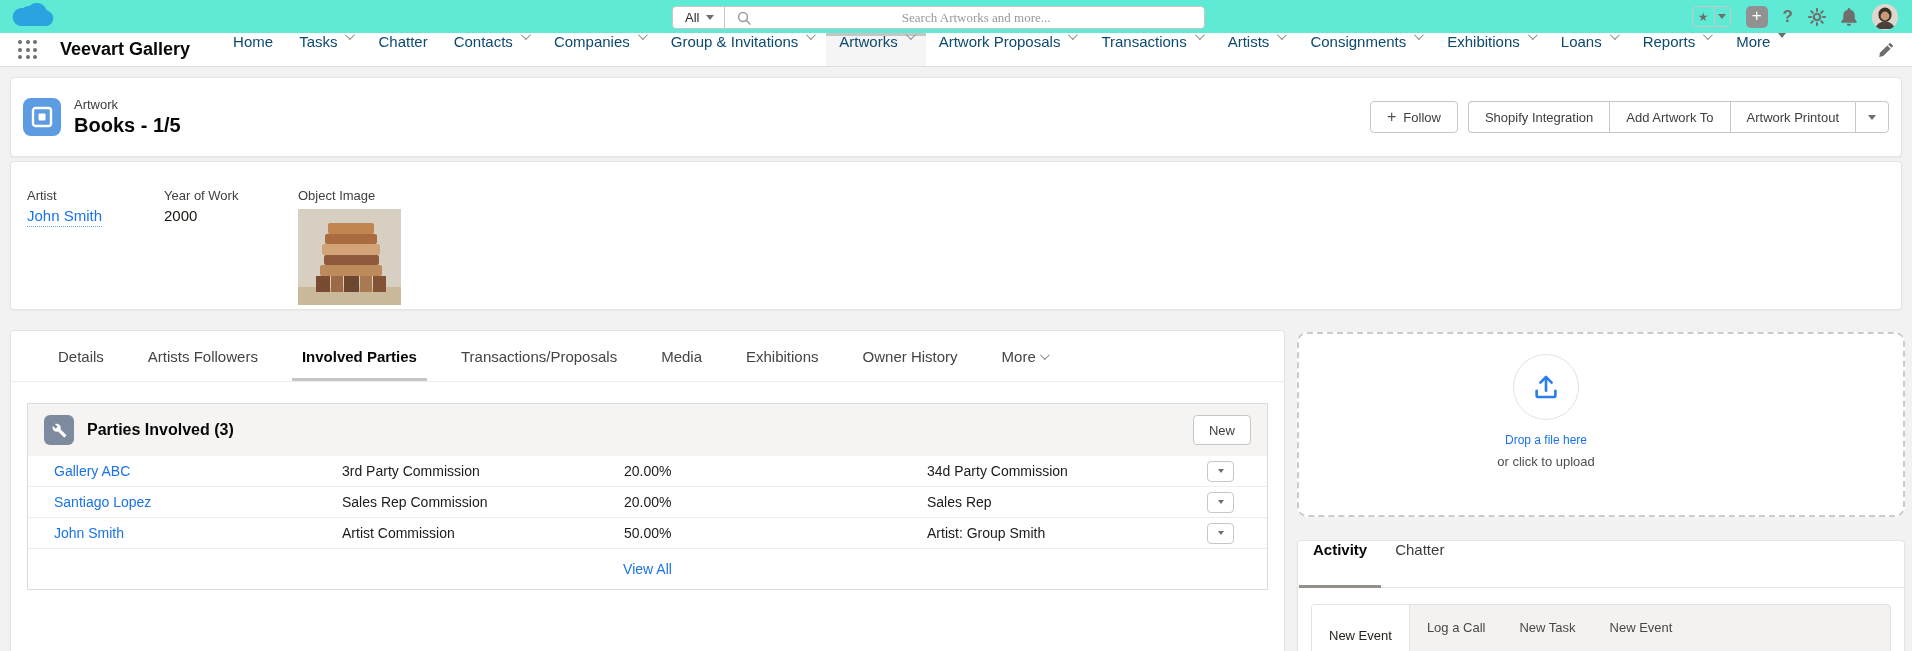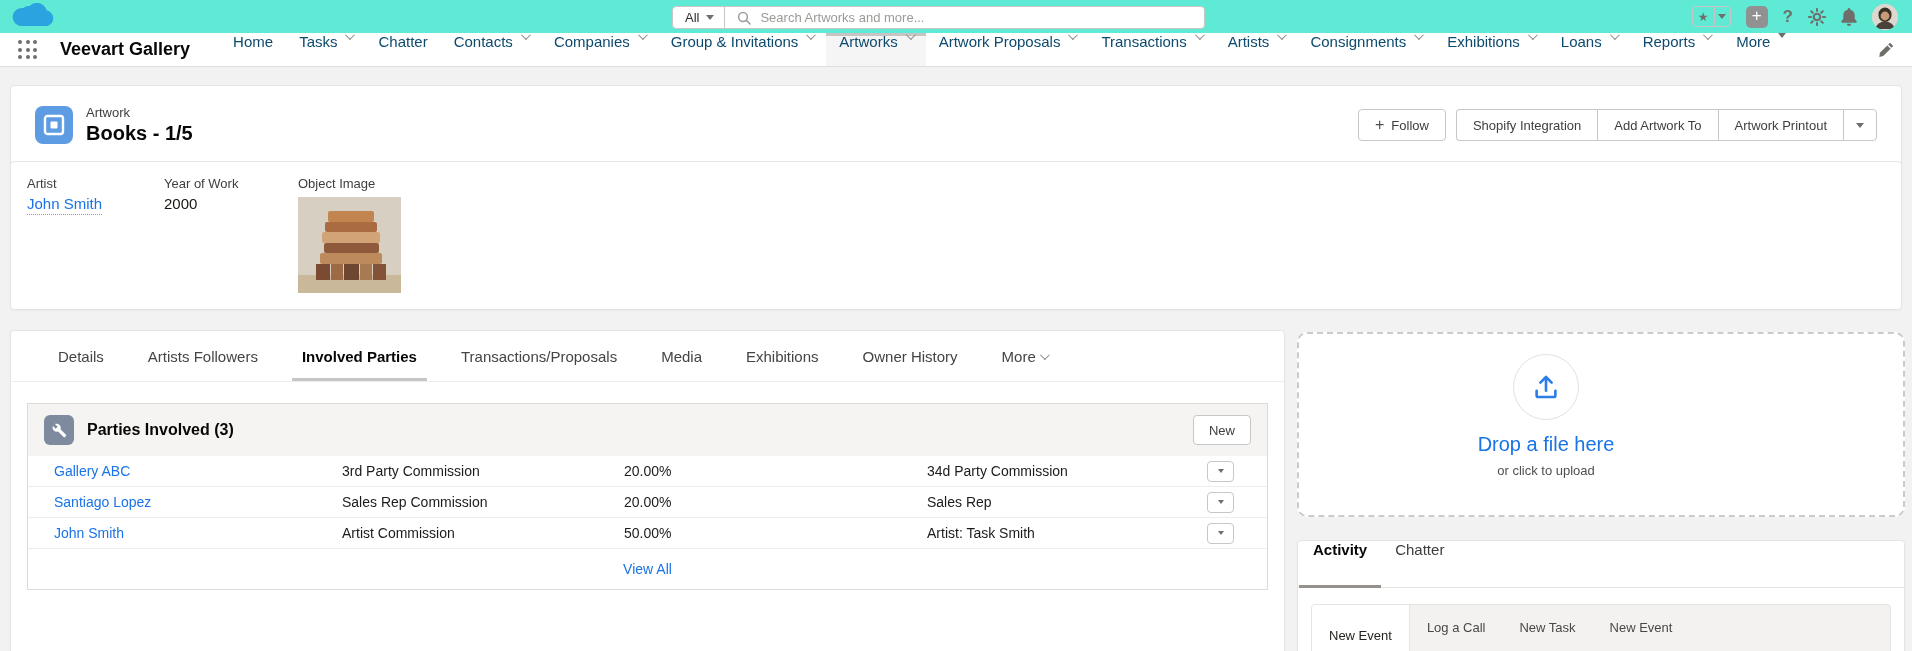--- a/index.html
+++ b/index.html
@@ -16,21 +16,21 @@
   .cloud-logo { position:absolute; left:12px; top:3px; }
   .search-wrap {
     position:absolute; left:672px; top:6px; width:533px; height:23px;
     display:flex; align-items:stretch;
     border:1px solid #c9c7c5; border-radius:4px; background:#fff;
   }
   .search-scope { display:flex; align-items:center; gap:7px; padding:0 10px 0 12px;
     border-right:1px solid #c9c7c5; font-size:13px; color:#302e2c; cursor:pointer; }
   .search-field { display:flex; align-items:center; gap:9px; padding:0 12px; flex:1; }
   .search-field input { border:none; outline:none; flex:1; font-size:13px; color:#3e3e3c;
-    font-family:Liberation Sans, sans-serif; background:transparent; }
+    font-family:Liberation Serif, serif; background:transparent;text-align:center; }
   .search-field input::placeholder { color:#9c9a97; }
   .ghdr-icons { position:absolute; right:14px; top:0; height:33px; display:flex; align-items:center; gap:15px; }
   .fav-ctl { display:flex; height:21px; border:1px solid #c9c7c5; border-radius:4px; overflow:hidden; }
   .fav-star { width:22px; display:flex; align-items:center; justify-content:center;
     font-size:12px; color:#706e6b; border-right:1px solid #c9c7c5; }
   .fav-caret { width:15px; display:flex; align-items:center; justify-content:center; }
   .plus-box { width:22px; height:22px; background:#919191; border-radius:5px; color:#fff;
     font-size:17px; line-height:20px; text-align:center; font-weight:400; }
   .help-q { font-size:17px; font-weight:700; color:#706e6b; }
   .avatar { width:26px; height:26px; border-radius:50%; overflow:hidden; background:#ded7ce; }
@@ -46,36 +46,36 @@
     font-size:15px; color:#0c4a6e; cursor:pointer; white-space:nowrap; }
   .nav-item.active { background:#f6f5f5; font-weight:400; }
   .nav-item.active::before { content:""; position:absolute; top:0; left:0; right:0; height:3px; background:#c7c5c3; }
   .chev { width:7px; height:7px; border-right:1.5px solid #8c8a87; border-bottom:1.5px solid #8c8a87;
     transform:rotate(45deg) translateY(-2px); display:inline-block; }
   .tri { width:0; height:0; border-left:4px solid transparent; border-right:4px solid transparent;
     border-top:5px solid #706e6b; display:inline-block; }
   .nav-pencil { position:absolute; right:18px; top:9px; cursor:pointer; }
   
   .card { background:#fff; border:1px solid #e6e4e1; border-radius:4px; box-shadow:0 1px 2px rgba(0,0,0,.04); }
-  .rec-hdr { position:absolute; left:10px; top:77px; width:1892px; height:80px; display:flex; align-items:center; padding:0 24px;margin-top:8px; }
+  .rec-hdr { position:absolute; left:10px; top:77px; width:1892px; height:80px; display:flex; align-items:center; padding:0 12px; }
   .rec-icon { width:38px; height:38px; border-radius:8px; background:#5d9be2; display:flex; align-items:center; justify-content:center; }
   .rec-titles { margin-left:13px; }
   .rec-entity { font-size:13px; color:#3e3e3c; }
   .rec-title { font-size:20px; font-weight:700; color:#080707; margin-top:2px; }
   .rec-actions { margin-left:auto; display:flex; gap:10px; align-items:center; }
   .btn { height:32px; background:#fff; border:1px solid #c9c7c5; border-radius:4px; padding:0 16px;
     font-size:13px; color:#3e3e3c; font-family:"Liberation Sans",sans-serif; display:flex; align-items:center; gap:7px; cursor:pointer; white-space:nowrap; }
   .btn-group { display:flex; }
   .btn-group .btn { border-radius:0; border-right-width:0;text-align:right; }
   .btn-group .btn:first-child { border-radius:4px 0 0 4px; }
   .btn-group .btn.caret-btn { border-radius:0 4px 4px 0; border-right-width:1px; padding:0 12px; }
   .plus-glyph { font-size:16px; color:#514f4d; font-weight:400; line-height:1; }
   
   .fields-card { position:absolute; left:10px; top:161px; width:1892px; height:149px; display:flex; padding:14px 16px 0 16px; }
-  .field { margin-right:0; }
+  .field { margin-right:0;margin-top:12px; }
   .field-label { font-size:13px; color:#3e3e3c; }
   .field-value { font-size:15px; color:#16150f; margin-top:4px; }
   .field.artist { width:137px; }
   .field.year { width:134px; }
   a.slink { color:#1a73e8; text-decoration:none; border-bottom:1px dotted #6ea4ee; padding-bottom:2px; cursor:pointer; }
   .obj-thumb { margin-top:6px; width:103px; height:96px; overflow:hidden; cursor:pointer; }
   
   .left-card { position:absolute; left:10px; top:330px; width:1275px; height:340px; }
   .tabs-row { height:51px; display:flex; align-items:flex-end; padding:0 25px; border-bottom:1px solid #efedeb; }
   .tab { position:relative; height:100%; display:flex; align-items:center; gap:4px; padding:0 22px;
@@ -95,21 +95,21 @@
   .row-caret { width:27px; height:21px; background:#fff; border:1px solid #c9c7c5; border-radius:4px;
     display:flex; align-items:center; justify-content:center; cursor:pointer; }
   .row-caret .tri { border-left-width:3.5px; border-right-width:3.5px; border-top-width:4.5px; }
   .view-all { height:40px; display:flex; align-items:center; justify-content:center; }
   .view-all a { color:#1a73e8; font-size:14px; text-decoration:none; cursor:pointer; }
   
   .dropzone { position:absolute; left:1297px; top:332px; width:608px; height:185px; background:#fff;
     border:2px dashed #cdcbc9; border-radius:10px; display:flex; flex-direction:column; align-items:center; padding-top:20px; cursor:pointer; }
   .dz-inner { display:flex; flex-direction:column; align-items:center; transform:translateX(-55px); }
   .dz-circle { width:66px; height:66px; border-radius:50%; border:1px solid #e4e2e0; display:flex; align-items:center; justify-content:center; }
-  .dz-link { margin-top:13px; font-size:20px; color:#1a73e8; cursor:pointer; }
+  .dz-link { margin-top:13px; font-size:12px; color:#1a73e8; cursor:pointer; }
   .dz-hint { margin-top:7px; font-size:13px; color:#514f4d; }
   .act-card { position:absolute; left:1297px; top:540px; width:608px; height:130px; border-radius:4px 4px 0 0; }
   .act-tabs { height:47px; display:flex; align-items:stretch; border-bottom:1px solid #e5e3e0; padding:0 1px; }
   .act-tab { position:relative; display:flex; align-items:flex-start; padding:0 14px; font-size:15px; color:#3e3c3a; cursor:pointer; }
   .act-tab.active { font-weight:700; color:#080707; }
   .act-tab.active::after { content:""; position:absolute; left:0; right:0; bottom:-1px; height:3px; background:#94918d; }
   .qa-bar { margin:16px 13px 0 13px; height:60px; background:#f3f2f1; border:1px solid #e5e3e0;
     border-radius:4px 4px 0 0; display:flex; overflow:hidden; }
   .qa-item { display:flex; align-items:center; height:44px; padding:0 17px; font-size:13px; color:#4a4845; cursor:pointer; white-space:nowrap; }
   .qa-item.active { background:#fff; height:60px; border-right:1px solid #e5e3e0; color:#26241f; }
@@ -373,21 +373,21 @@
       <span class="cell">20.00%</span>
       <span class="cell">Sales Rep</span>
       <button class="row-caret">
           <span class="tri"></span>
         </button>
     </div>
     <div class="tgrid trow">
       <span class="cell"><a class="slink">John Smith</a></span>
       <span class="cell">Artist Commission</span>
       <span class="cell">50.00%</span>
-      <span class="cell">Artist: Task Smith</span>
+      <span class="cell">Artist: Group Smith</span>
       <button class="row-caret">
           <span class="tri"></span>
         </button>
     </div>
 
     <div class="view-all">
       <a>View All</a>
     </div>
   </div>
 </div>

